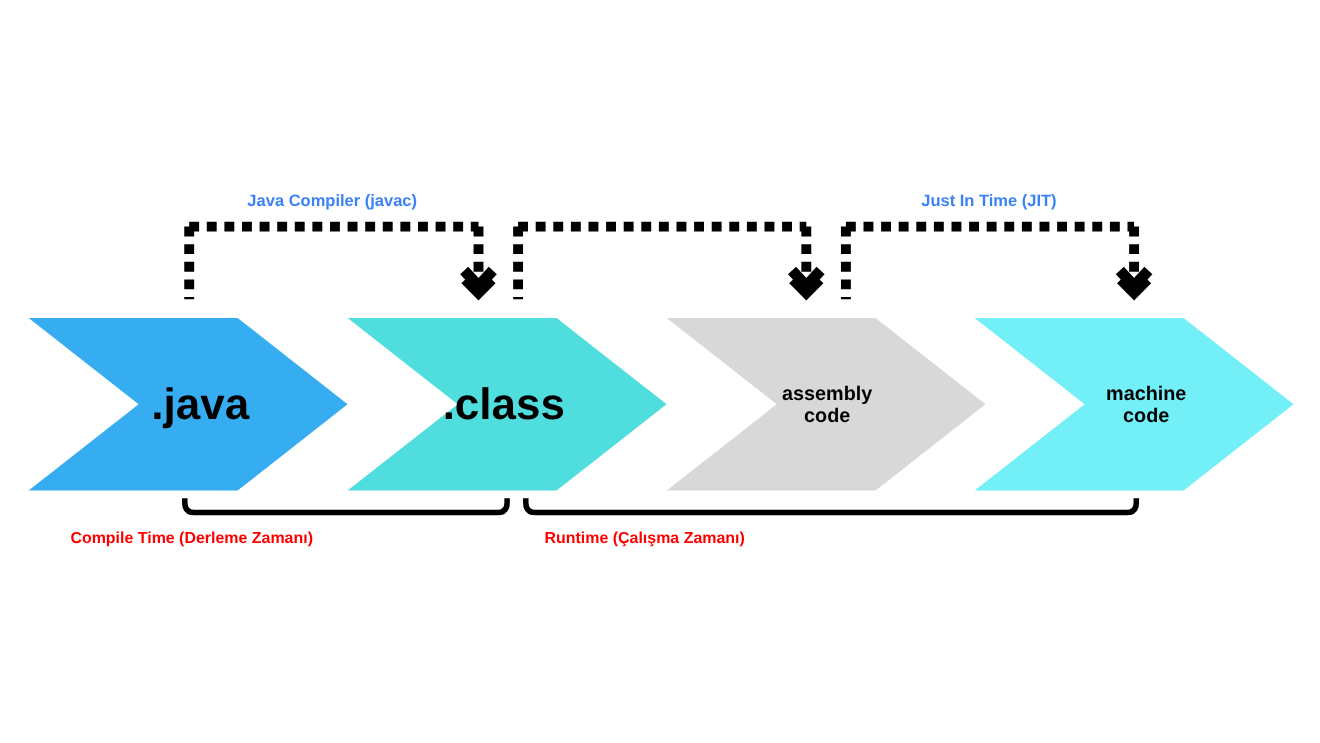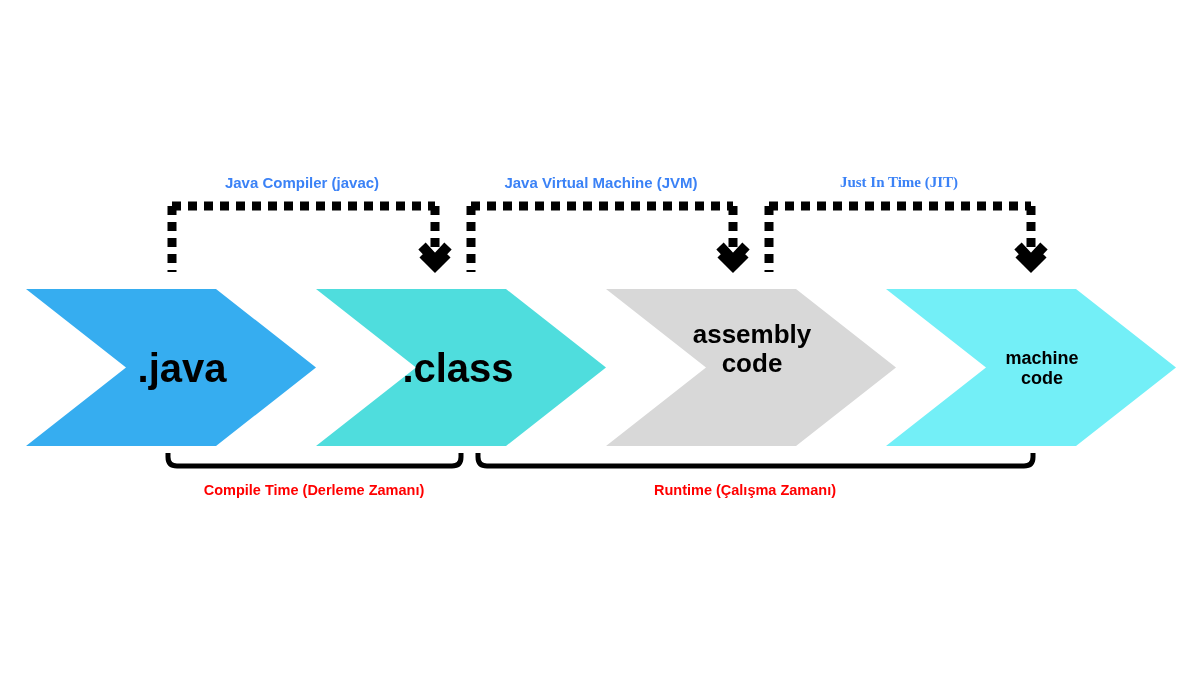--- a/index.html
+++ b/index.html
@@ -37,21 +37,20 @@
     font-weight: bold;
     font-size: 15px;
     text-align: center;
     white-space: nowrap;
   }
   .bottom-label {
     position: absolute;
     color: #ff0000;
     font-weight: bold;
     font-size: 14.5px;
-    text-align: center;
     white-space: nowrap;
   }
 </style>
 </head>
 <body>
 
 <div id="diagram">
   <svg id="svg-layer" viewBox="0 0 1200 675">
       <polygon points="26,289 216,289 316,367.5 216,446 26,446 126,367.5" fill="#36adf0"></polygon>
       <polygon points="316,289 506,289 606,367.5 506,446 316,446 416,367.5" fill="#4fdddd"></polygon>
@@ -76,22 +75,21 @@
         <path d="M 769 206 L 769 272" stroke="#000000" stroke-width="9" stroke-dasharray="9 7" fill="none" stroke-linecap="butt"></path>
         <path d="M 1031 206 L 1031 248" stroke="#000000" stroke-width="9" stroke-dasharray="9 7" fill="none" stroke-linecap="butt"></path>
         <path d="M 1018 246 L 1031 260 L 1044 246" stroke="#000000" stroke-width="10" fill="none" stroke-linecap="butt" stroke-linejoin="miter"></path>
         <path d="M 1019 254 L 1031 266 L 1043 254" stroke="#000000" stroke-width="10" fill="none" stroke-linecap="butt" stroke-linejoin="miter"></path>
       </g>
       <path d="M 168 453 L 168 457 Q 168 466 177 466 L 452 466 Q 461 466 461 457 L 461 453" stroke="#000000" stroke-width="5" fill="none" stroke-linecap="butt"></path>
       <path d="M 478 453 L 478 457 Q 478 466 487 466 L 1024 466 Q 1033 466 1033 457 L 1033 453" stroke="#000000" stroke-width="5" fill="none" stroke-linecap="butt"></path>
     </svg>
 <div class="stage-label" style="font-size: 40px; left: 32px; top: 323px; width: 300px; height: 90px; display: flex; align-items: center; justify-content: center;">.java</div>
     <div class="stage-label" style="font-size: 40px; left: 308px; top: 323px; width: 300px; height: 90px; display: flex; align-items: center; justify-content: center;">.class</div>
-    <div class="stage-label" style="font-size: 26px; left: 602px; top: 304px; width: 300px; height: 90px; display: flex; align-items: center; justify-content: center;">assembly
+    <div class="stage-label" style="font-size: 18px; left: 602px; top: 323px; width: 300px; height: 90px; display: flex; align-items: center; justify-content: center;">assembly
 code</div>
     <div class="stage-label" style="font-size: 18px; left: 892px; top: 323px; width: 300px; height: 90px; display: flex; align-items: center; justify-content: center;">machine
 code</div>
     <div class="top-label" style="left: 82px; top: 174px; width: 440px;">Java Compiler (javac)</div>
-    <div class="top-label" style="left: 381px; top: 174px; width: 440px;">Java Virtual Machine (JVM)</div>
-    <div class="top-label" style="left: 679px; top: 174px; width: 440px; font-family: Liberation Serif, serif;">Just In Time (JIT)</div>
+    <div class="top-label" style="left: 679px; top: 174px; width: 440px;">Just In Time (JIT)</div>
     <div class="bottom-label" style="left: 64px; top: 482px; width: 500px;">Compile Time (Derleme Zamanı)</div>
     <div class="bottom-label" style="left: 495px; top: 482px; width: 500px;">Runtime (Çalışma Zamanı)</div>
   </div>
 
 </body></html>

